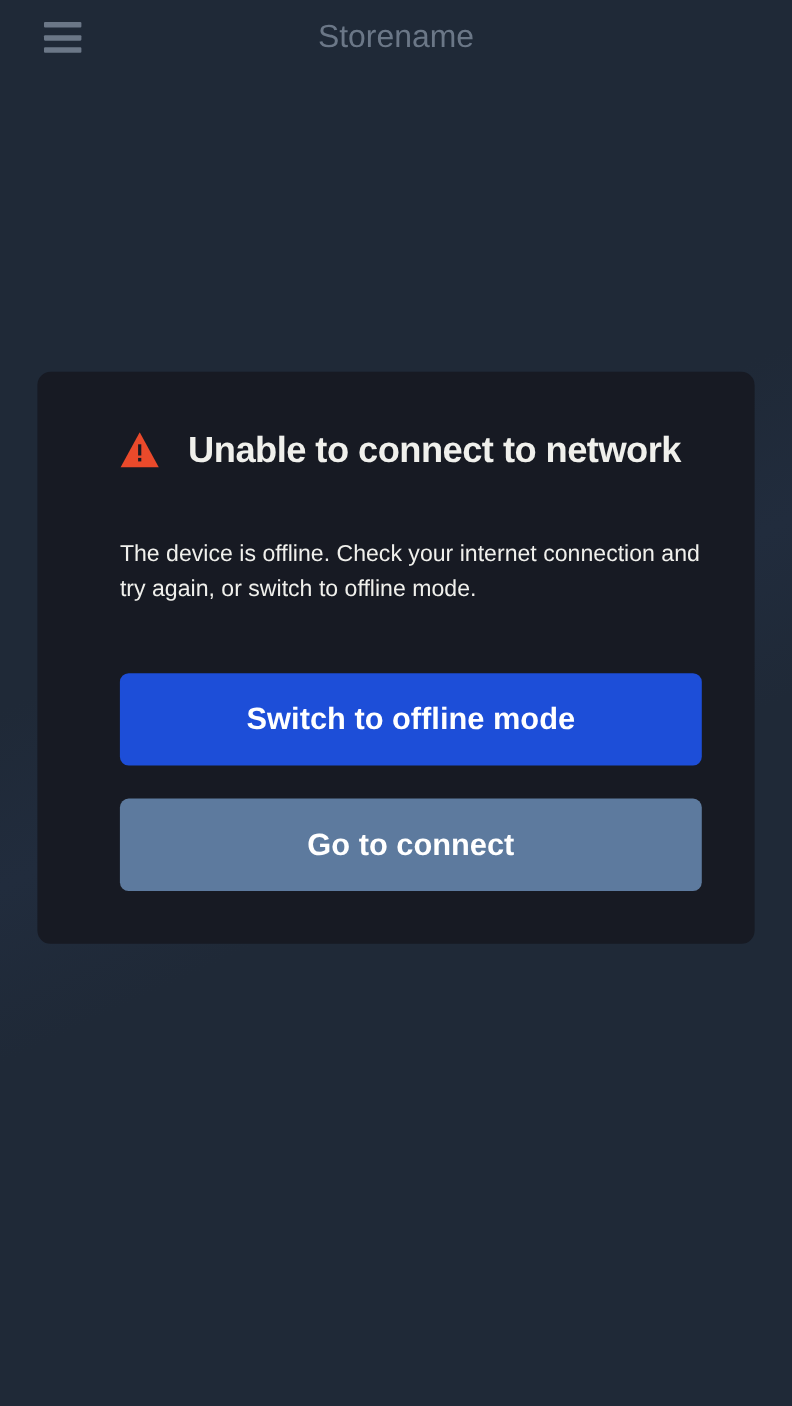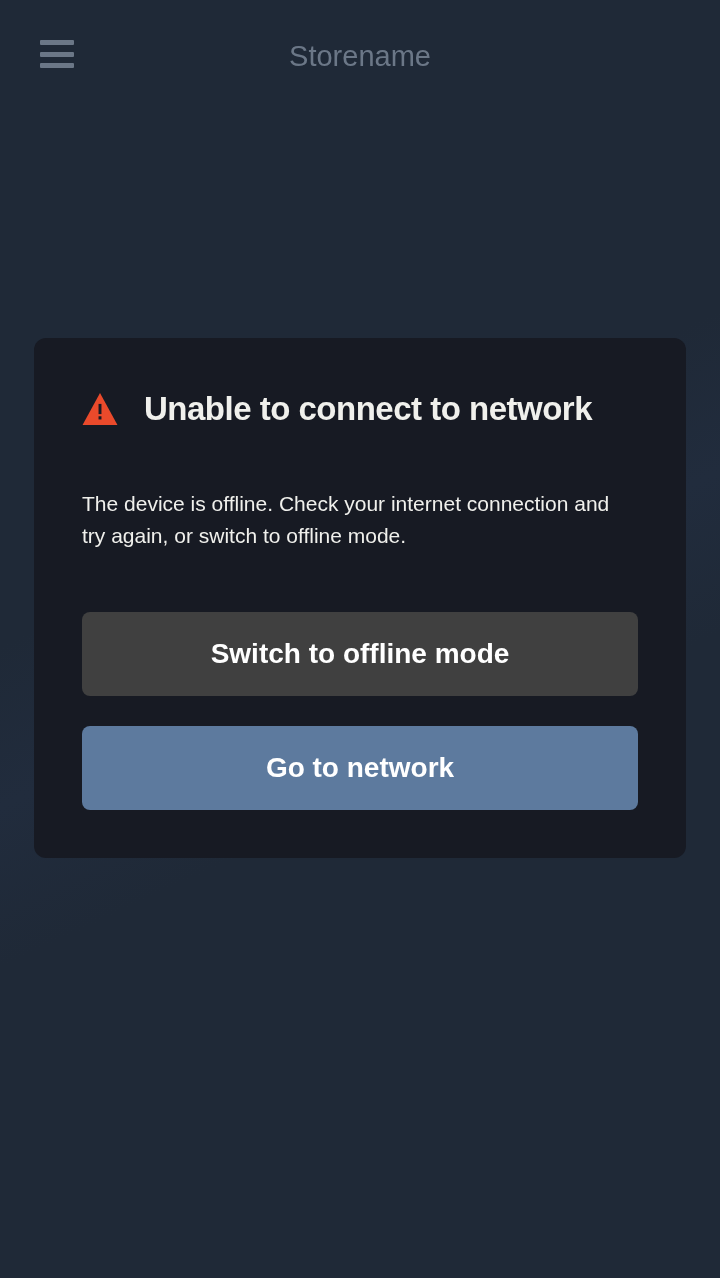--- a/index.html
+++ b/index.html
@@ -13,22 +13,22 @@
       height: 1278px;
       background: #1f2937;
       background-image: linear-gradient(155deg, #1f2937 0%, #1f2937 40%, #212c3d 50%, #1f2937 60%, #1f2937 100%);
       font-family: -apple-system, BlinkMacSystemFont, "Segoe UI", Helvetica, Arial, sans-serif;
       overflow: hidden;
       position: relative;
     }
     
     .header {
       display: flex;
-      align-items: flex-start;
-      padding: 40px 40px;
+      align-items: center;
+      padding: 20px 40px;
       position: relative;
     }
     
     .menu-icon {
       display: flex;
       flex-direction: column;
       justify-content: space-between;
       width: 34px;
       height: 28px;
       cursor: pointer;
@@ -51,21 +51,21 @@
       font-weight: 400;
     }
     
     .dialog {
       position: absolute;
       top: 338px;
       left: 34px;
       right: 34px;
       background: #171a23;
       border-radius: 12px;
-      padding: 52px 48px 48px 48px;
+      padding: 52px 48px 48px 75px;
     }
     
     .dialog-header {
       display: flex;
       align-items: center;
       gap: 26px;
       margin-bottom: 60px;
     }
     
     .warning-icon {
@@ -97,21 +97,21 @@
       border-radius: 8px;
       font-size: 28px;
       font-weight: 600;
       color: #ffffff;
       cursor: pointer;
       text-align: center;
       font-family: inherit;
     }
     
     .button-primary {
-      background: #404040;
+      background: #1d4ed8;
       margin-bottom: 30px;
     }
     
     .button-secondary {
       background: #5d7a9e;
     }
   </style>
 </head>
 <body>
 
@@ -131,14 +131,14 @@
       <rect x="11" y="7.5" width="2" height="7" fill="#171a23"></rect>
       <rect x="11" y="16" width="2" height="2.2" fill="#171a23"></rect>
     </svg>
     <div class="dialog-title">Unable to connect to network</div>
   </div>
 
   <div class="dialog-message">The device is offline. Check your internet connection and try again, or switch to offline mode.</div>
 
   <button class="button button-primary">Switch to offline mode</button>
 
-  <button class="button button-secondary">Go to network</button>
+  <button class="button button-secondary">Go to connect</button>
 </div>
 
 </body></html>

